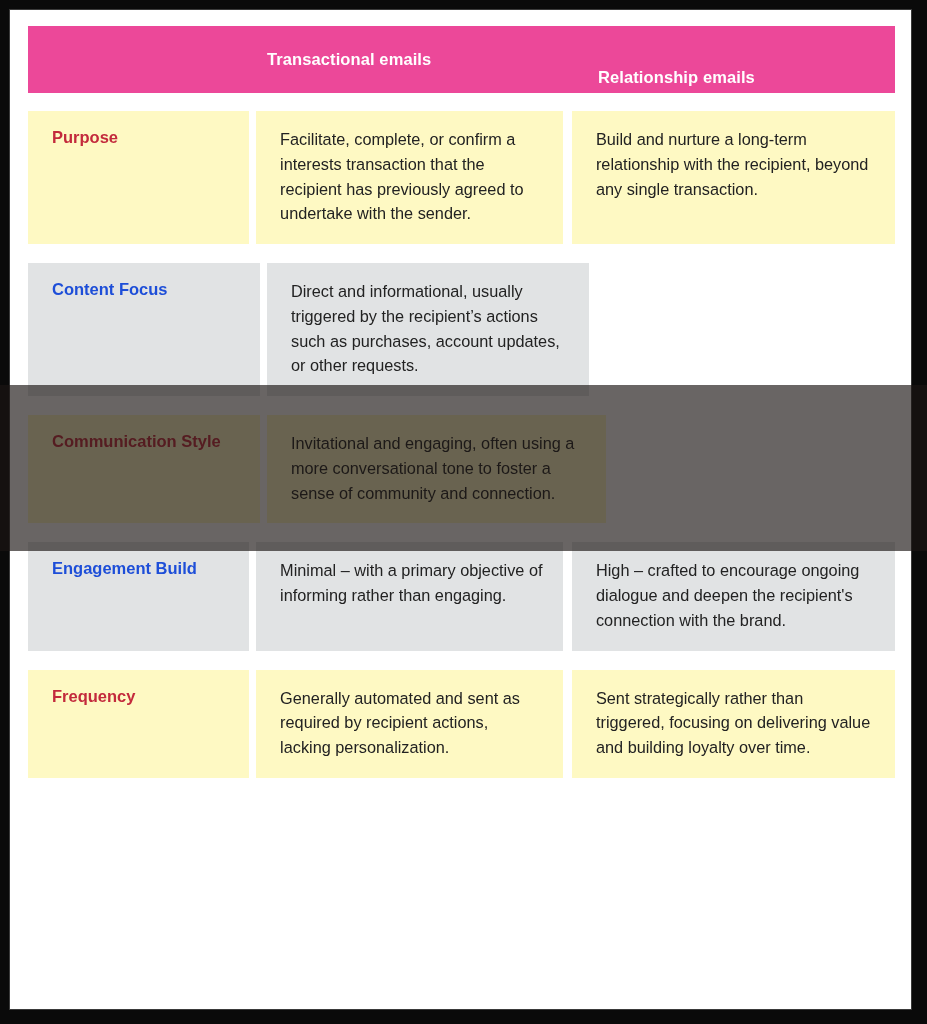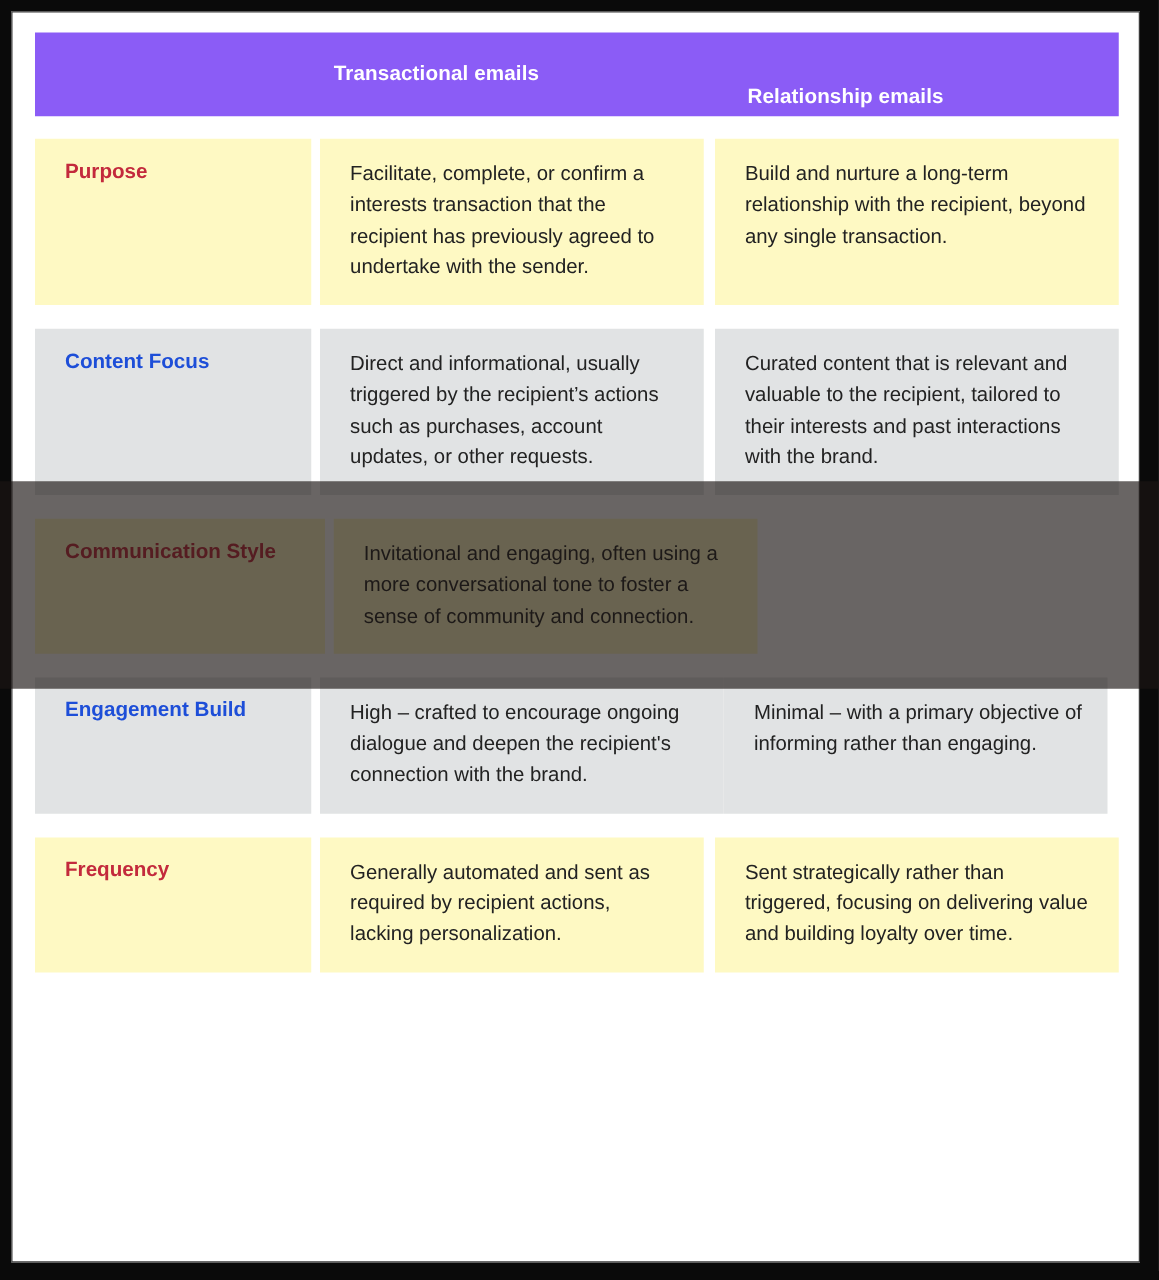--- a/index.html
+++ b/index.html
@@ -28,21 +28,21 @@
   .row{display:flex;width:867px;margin-bottom:19px;}
   .row:last-child{margin-bottom:0;}
 
   .cell{box-sizing:border-box;}
   .c1{width:232px;margin-right:7px;}
   .c2{width:322px;margin-right:9px;}
   .c3{width:339px;}
 
   
   .header-band{
-    width:867px;height:67px;background:#8b5cf6;
+    width:867px;height:67px;background:#ec4899;
     display:flex;align-items:center;margin-bottom:18px;
   }
   .h-spacer{width:239px;flex:0 0 239px;}
   .h-cell{
     color:#ffffff;font-weight:bold;font-size:16.5px;
     letter-spacing:.1px;
   }
   .h-t{width:331px;flex:0 0 331px;}
   .h-r{width:297px;flex:0 0 297px;margin-top:36px;}
 
@@ -115,43 +115,40 @@
         </div>
       </div>
 
       <div class="row">
         <div class="cell c1 gray">
           <div class="cell-inner"><span class="label label-dark">Content Focus</span></div>
         </div>
         <div class="cell c2 gray">
           <div class="cell-inner"><span class="body-text">Direct and informational, usually triggered by the recipient’s actions such as purchases, account updates, or other requests.</span></div>
         </div>
-        <div class="cell c3 gray">
-          <div class="cell-inner"><span class="body-text">Curated content that is relevant and valuable to the recipient, tailored to their interests and past interactions with the brand.</span></div>
-        </div>
       </div>
 
       <div class="row">
         <div class="cell c1 pink">
           <div class="cell-inner"><span class="label label-red">Communication Style</span></div>
         </div>
         <div class="cell c3 pink">
           <div class="cell-inner"><span class="body-text">Invitational and engaging, often using a more conversational tone to foster a sense of community and connection.</span></div>
         </div>
       </div>
 
       <div class="row">
         <div class="cell c1 gray">
           <div class="cell-inner"><span class="label label-dark">Engagement Build</span></div>
         </div>
+        <div class="cell c2 gray">
+          <div class="cell-inner"><span class="body-text">Minimal – with a primary objective of informing rather than engaging.</span></div>
+        </div>
         <div class="cell c3 gray">
           <div class="cell-inner"><span class="body-text">High – crafted to encourage ongoing dialogue and deepen the recipient's connection with the brand.</span></div>
-        </div>
-        <div class="cell c2 gray">
-          <div class="cell-inner"><span class="body-text">Minimal – with a primary objective of informing rather than engaging.</span></div>
         </div>
       </div>
 
       <div class="row">
         <div class="cell c1 pink">
           <div class="cell-inner"><span class="label label-red">Frequency</span></div>
         </div>
         <div class="cell c2 pink">
           <div class="cell-inner"><span class="body-text">Generally automated and sent as required by recipient actions, lacking personalization.</span></div>
         </div>

